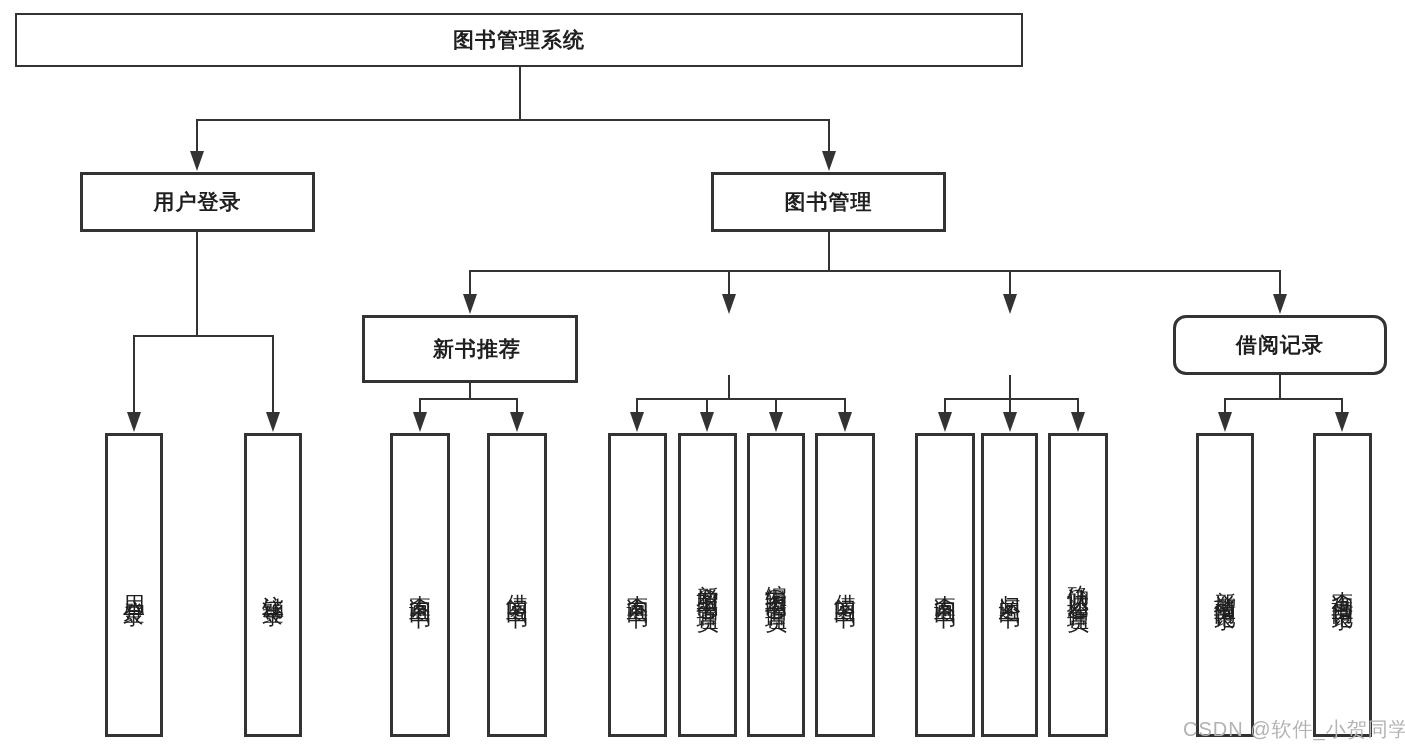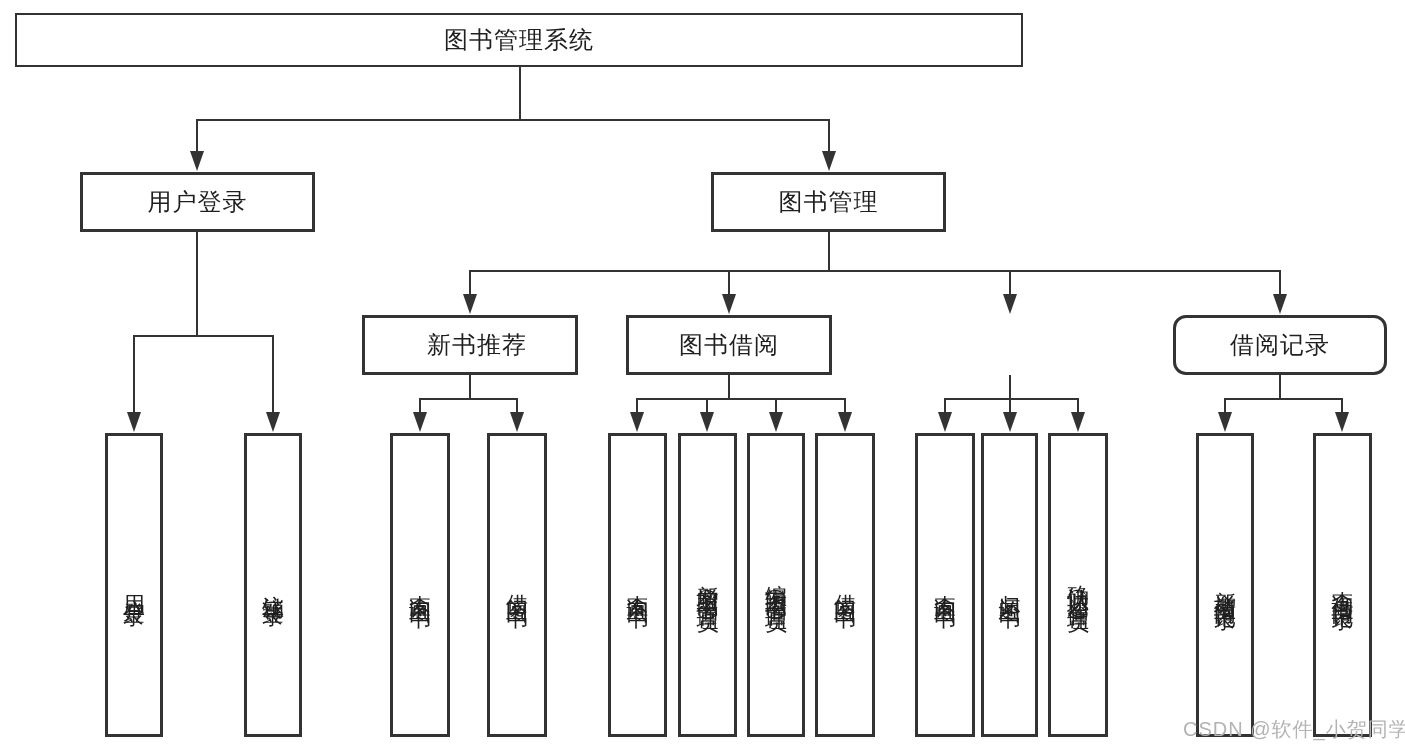--- a/index.html
+++ b/index.html
@@ -13,34 +13,34 @@
   svg.wires{position:absolute;left:0;top:0;z-index:1;}
   .node{
     position:absolute;
     background:#ffffff;
     border:3px solid #333333;
     box-sizing:border-box;
     color:#1f1f1f;
     display:flex;align-items:center;justify-content:center;
     z-index:2;
   }
-  .hbox{font-size:24px;letter-spacing:1px;}
+  .hbox{font-size:21px;letter-spacing:1px;font-weight:bold;}
   .vbox .vtext{
     writing-mode:vertical-lr;
     font-size:22px;
     letter-spacing:4px;
     line-height:1;
   }
   
   #n-root{left:15px;top:13px;width:1008px;height:54px;border-width:2px;}
   
   #n-user-login{left:80px;top:172px;width:235px;height:60px;}
   #n-book-mgmt{left:711px;top:172px;width:235px;height:60px;}
   
-  #n-new-book{left:362px;top:315px;width:216px;height:60px;padding-left:14px;}
+  #n-new-book{left:362px;top:315px;width:216px;height:68px;padding-left:14px;}
   #n-book-borrow{left:626px;top:315px;width:206px;height:60px;}
   #n-current-borrow{left:903px;top:315px;width:214px;height:60px;}
   #n-borrow-records{left:1173px;top:315px;width:214px;height:60px;border-radius:13px;}
   
   .leaf{top:433px;height:304px;}
   #lf-1{left:105px;width:58px;}
   #lf-2{left:244px;width:58px;}
   #lf-3{left:390px;width:60px;}
   #lf-4{left:487px;width:60px;}
   #lf-5{left:608px;width:59px;}
@@ -132,21 +132,20 @@
       <polygon points="1335,412 1349,412 1342,432"></polygon>
     </g>
   </svg>
 
   <div class="node hbox" id="n-root">图书管理系统</div>
 
   <div class="node hbox" id="n-user-login">用户登录</div>
   <div class="node hbox" id="n-book-mgmt">图书管理</div>
 
   <div class="node hbox" id="n-new-book">新书推荐</div>
-  <div class="node hbox" id="n-book-borrow">图书借阅</div>
   <div class="node hbox" id="n-borrow-records">借阅记录</div>
 
   <div class="node vbox leaf" id="lf-1">
     <span class="vtext">用户登录</span>
   </div>
   <div class="node vbox leaf" id="lf-2">
     <span class="vtext">注销登录</span>
   </div>
   <div class="node vbox leaf" id="lf-3">
     <span class="vtext">查询图书</span>

